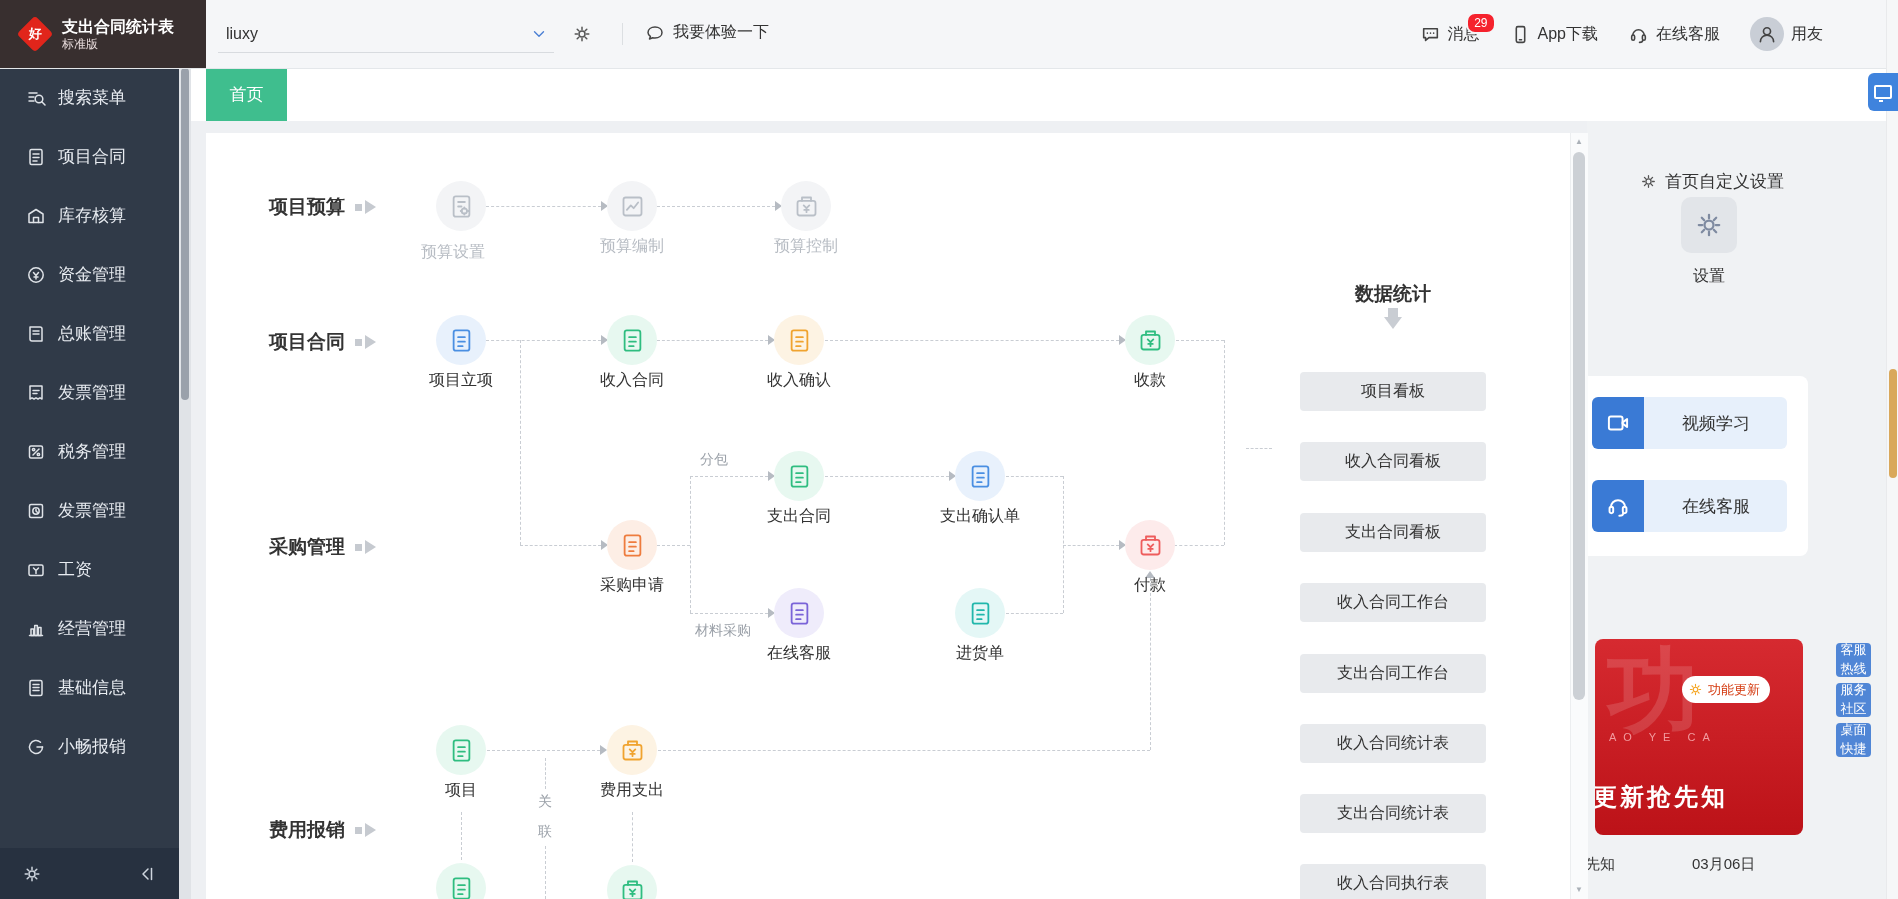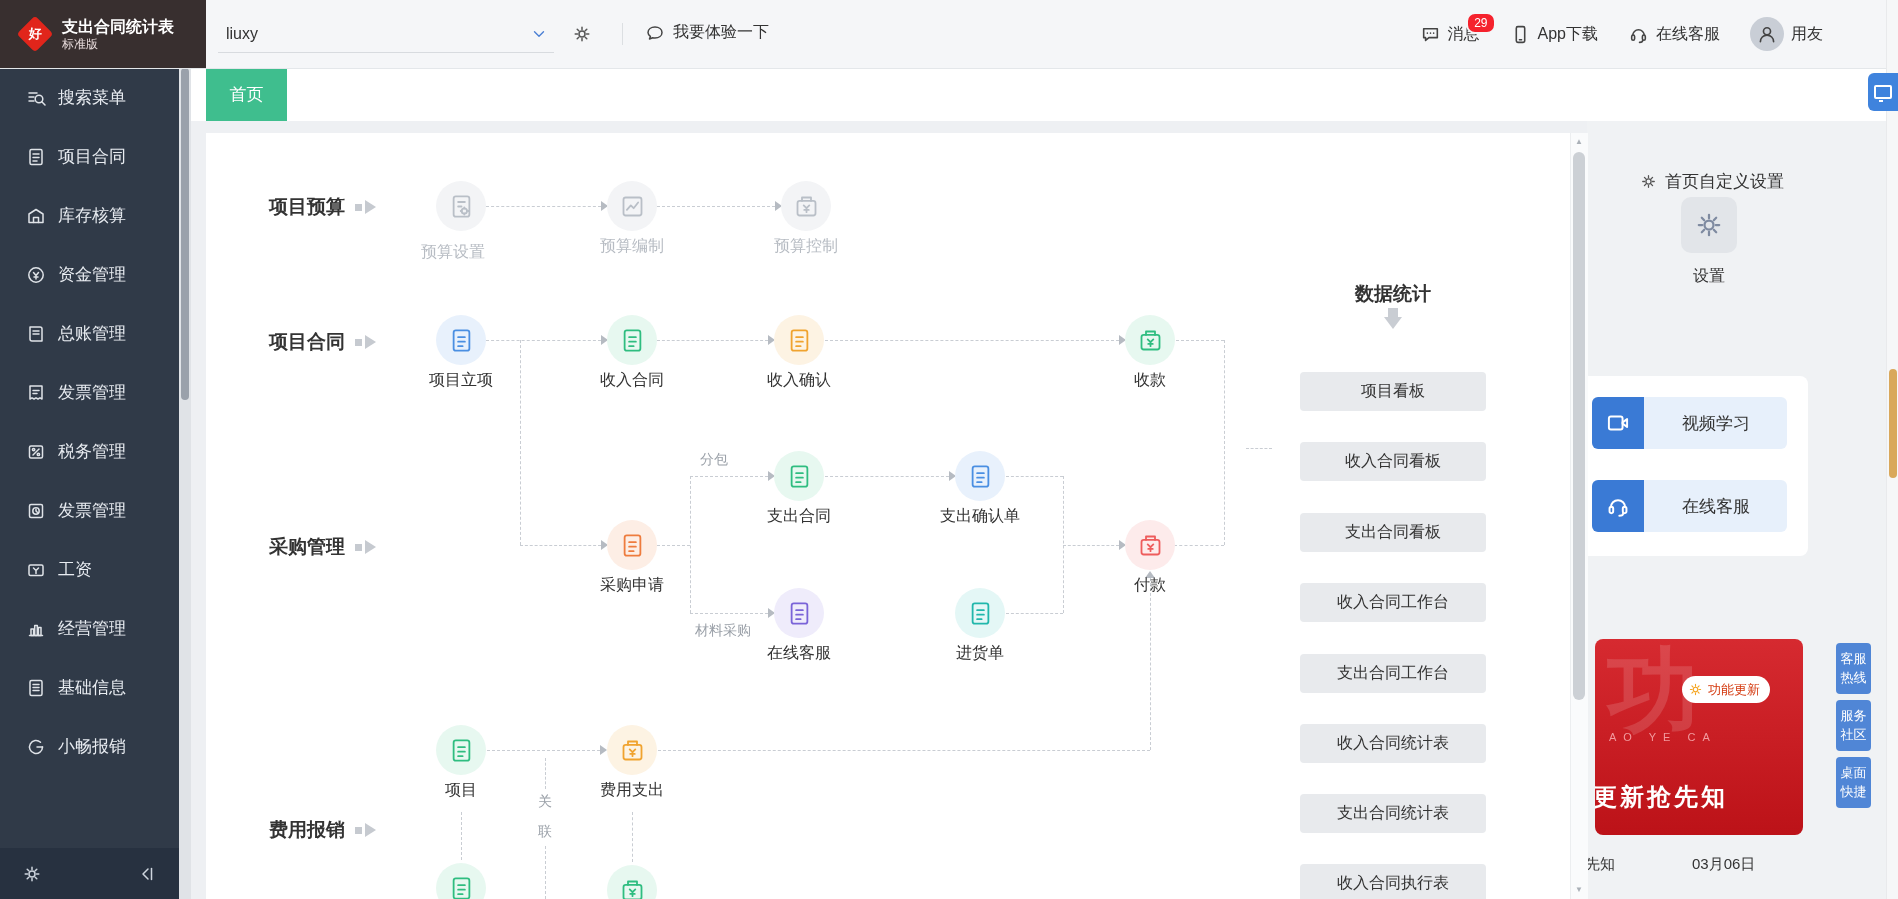--- a/index.html
+++ b/index.html
@@ -90,21 +90,21 @@
   .banner-watermark{position:absolute;left:12px;top:-10px;font-size:92px;font-weight:bold;color:rgba(255,255,255,0.14);}
   .banner-badge{position:absolute;right:33px;top:37px;height:27px;background:#fff;border-radius:14px;display:flex;align-items:center;gap:5px;padding:0 10px 0 6px;font-size:13px;color:#d4380d;}
   .banner-badge svg{width:15px;height:15px;color:#f5a623;}
   .banner-pinyin{position:absolute;left:14px;top:92px;font-size:11px;letter-spacing:7px;color:#f29a9e;white-space:nowrap;}
   .banner-title{position:absolute;left:-2px;bottom:22px;font-size:24px;font-weight:bold;color:#fff;letter-spacing:3px;white-space:nowrap;}
   .news-text{position:absolute;left:-2px;top:734px;font-size:15px;color:#333;}
   .news-date{position:absolute;left:105px;top:734px;font-size:15px;color:#333;}
 
   
   .side-buttons{position:absolute;left:1836px;top:643px;display:flex;flex-direction:column;gap:6px;z-index:25;}
-  .side-btn{width:35px;height:51px;background:var(--side-button-blue);border-radius:4px;color:#fff;font-size:13px;line-height:1.45;display:flex;align-items:center;justify-content:center;text-align:center;padding:2px;box-sizing:border-box;cursor:pointer;}
+  .side-btn{width:35px;height:34px;background:var(--side-button-blue);border-radius:4px;color:#fff;font-size:13px;line-height:1.45;display:flex;align-items:center;justify-content:center;text-align:center;padding:2px;box-sizing:border-box;cursor:pointer;}
   .widget-btn{position:absolute;left:1868px;top:73px;width:30px;height:38px;background:#3f83dd;border-radius:6px 0 0 6px;z-index:40;display:flex;align-items:center;justify-content:center;cursor:pointer;}
   .widget-glyph{display:block;width:14px;height:10px;border:2px solid #fff;border-radius:2px;position:relative;}
   .widget-glyph::after{content:"";position:absolute;left:3px;bottom:-5px;width:4px;height:2px;background:#fff;}
   .page-scrollbar{position:absolute;left:1886px;top:0;width:12px;height:899px;background:#f6f7f8;border-left:1px solid #e9eaec;z-index:35;}
   .page-scroll-thumb{position:absolute;left:2px;top:369px;width:8px;height:109px;background:#d9a85b;border-radius:4px;}
 </style>
 </head>
 <body>
 
 <div class="screen" data-interactable="false" style="--accent-blue: #1b87f0; --tab-green: #3fbe8e; --sidebar-bg: #303a48; --badge-red: #f5222d; --side-button-blue: #5086d6;">

